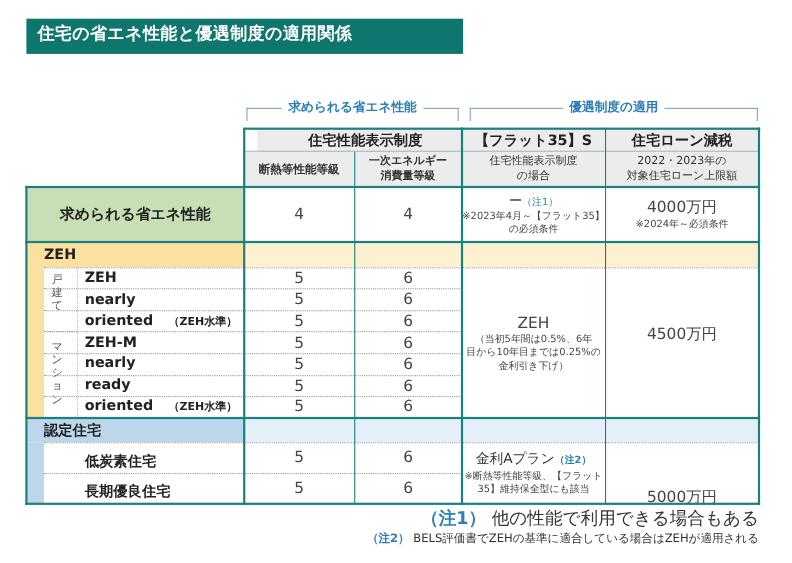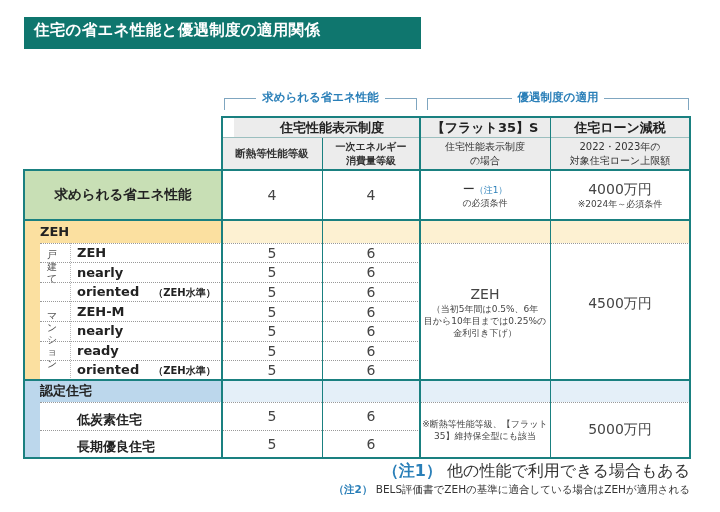--- a/index.html
+++ b/index.html
@@ -60,20 +60,21 @@
 <div class="cell hdr hdr-sub" style="left:550px; top:138px; width:140px; height:32px;">
   <span>2022・2023年の</span>
   <span>対象住宅ローン上限額</span>
 </div>
 
 <div class="cell row-label" style="left:24px; top:170px; width:198px; height:50px; background:#c8dfb5; font-size:13.5px;">求められる省エネ性能</div>
 <div class="cell num" style="left:222px; top:170px; width:100px; height:50px;">4</div>
 <div class="cell num" style="left:322px; top:170px; width:98px; height:50px;">4</div>
 <div class="cell" style="left:420px; top:170px; width:130px; height:50px; flex-direction:column;">
   <div style="font-size:12px; line-height:14px;"><span>ー</span><span class="note-blue" style="font-size:9px; font-weight:normal;">（注1）</span></div>
+  <div class="small">※2023年4月～【フラット35】</div>
   <div class="small">の必須条件</div>
 </div>
 <div class="cell" style="left:550px; top:170px; width:140px; height:50px; flex-direction:column;">
   <div style="font-size:14px; color:#444; line-height:18px;">4000万円</div>
   <div class="small">※2024年～必須条件</div>
 </div>
 
 <div class="cell row-label" style="left:24px; top:220px; width:198px; height:23px; background:#fbe0a0; justify-content:flex-start; padding-left:16px;">ZEH</div>
 <div class="abs" style="left:222px; top:220px; width:468px; height:23px; background:#fdf1d2;"></div>
 
@@ -144,24 +145,25 @@
 <div class="sub-label" style="left:77px; top:411px;">低炭素住宅</div>
 <div class="sub-label" style="left:77px; top:438px;">長期優良住宅</div>
 <div class="cell num" style="left:222px; top:402px; width:100px; height:28px;">5</div>
 <div class="cell num" style="left:222px; top:430px; width:100px; height:28px;">5</div>
 <div class="cell num" style="left:322px; top:402px; width:98px; height:28px;">6</div>
 <div class="cell num" style="left:322px; top:430px; width:98px; height:28px;">6</div>
 <div class="dot-h" style="left:40px; top:402px; width:650px;"></div>
 <div class="dot-h" style="left:40px; top:430px; width:380px;"></div>
 
 <div class="cell" style="left:420px; top:402px; width:130px; height:56px; flex-direction:column;">
+  <div style="font-size:12.5px; color:#333; line-height:16px;"><span>金利Aプラン</span><span class="note-blue" style="font-size:9px;">（注2）</span></div>
   <div class="small">※断熱等性能等級、【フラット</div>
   <div class="small">35】維持保全型にも該当</div>
 </div>
-<div class="cell" style="left:550px; top:402px; width:140px; height:56px; font-size:14px; color:#444;">5000万円</div>
+<div class="cell" style="left:550px; top:424px; width:140px; height:56px; font-size:14px; color:#444;">5000万円</div>
 
 <div class="hline" style="left:222px; top:116px; width:469px;"></div>
 <div class="thin-v" style="left:222px; top:138px; width:0;"></div>
 <div class="abs" style="left:222px; top:137px; width:469px; height:1px; background:#9bbfbf;"></div>
 <div class="hline" style="left:23px; top:169px; width:668px;"></div>
 <div class="hline" style="left:23px; top:219px; width:668px;"></div>
 <div class="hline" style="left:23px; top:379px; width:668px;"></div>
 <div class="hline" style="left:23px; top:457px; width:668px;"></div>
 
 <div class="vline" style="left:23px; top:169px; height:290px;"></div>

